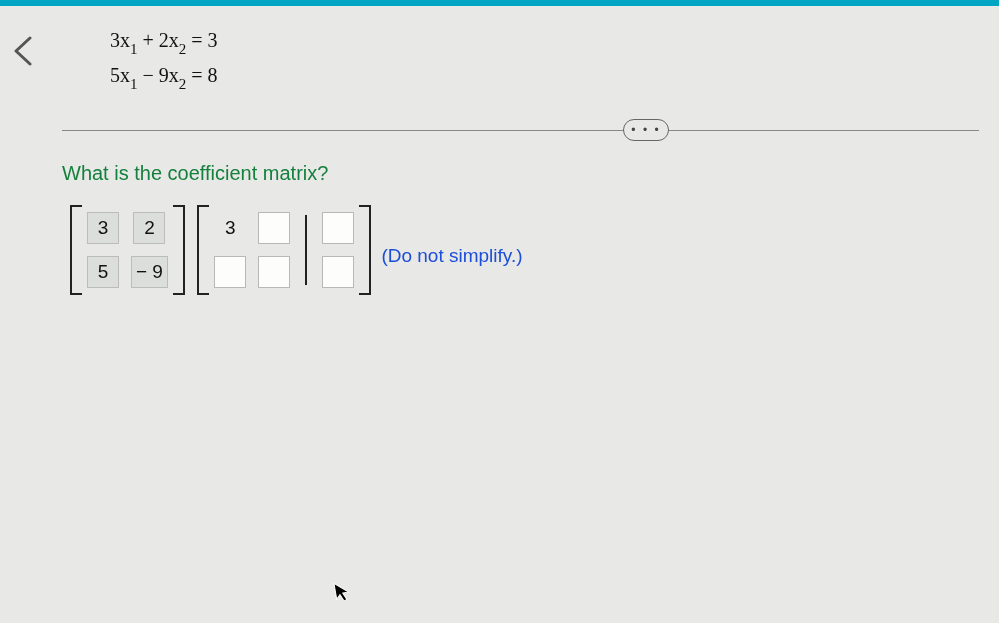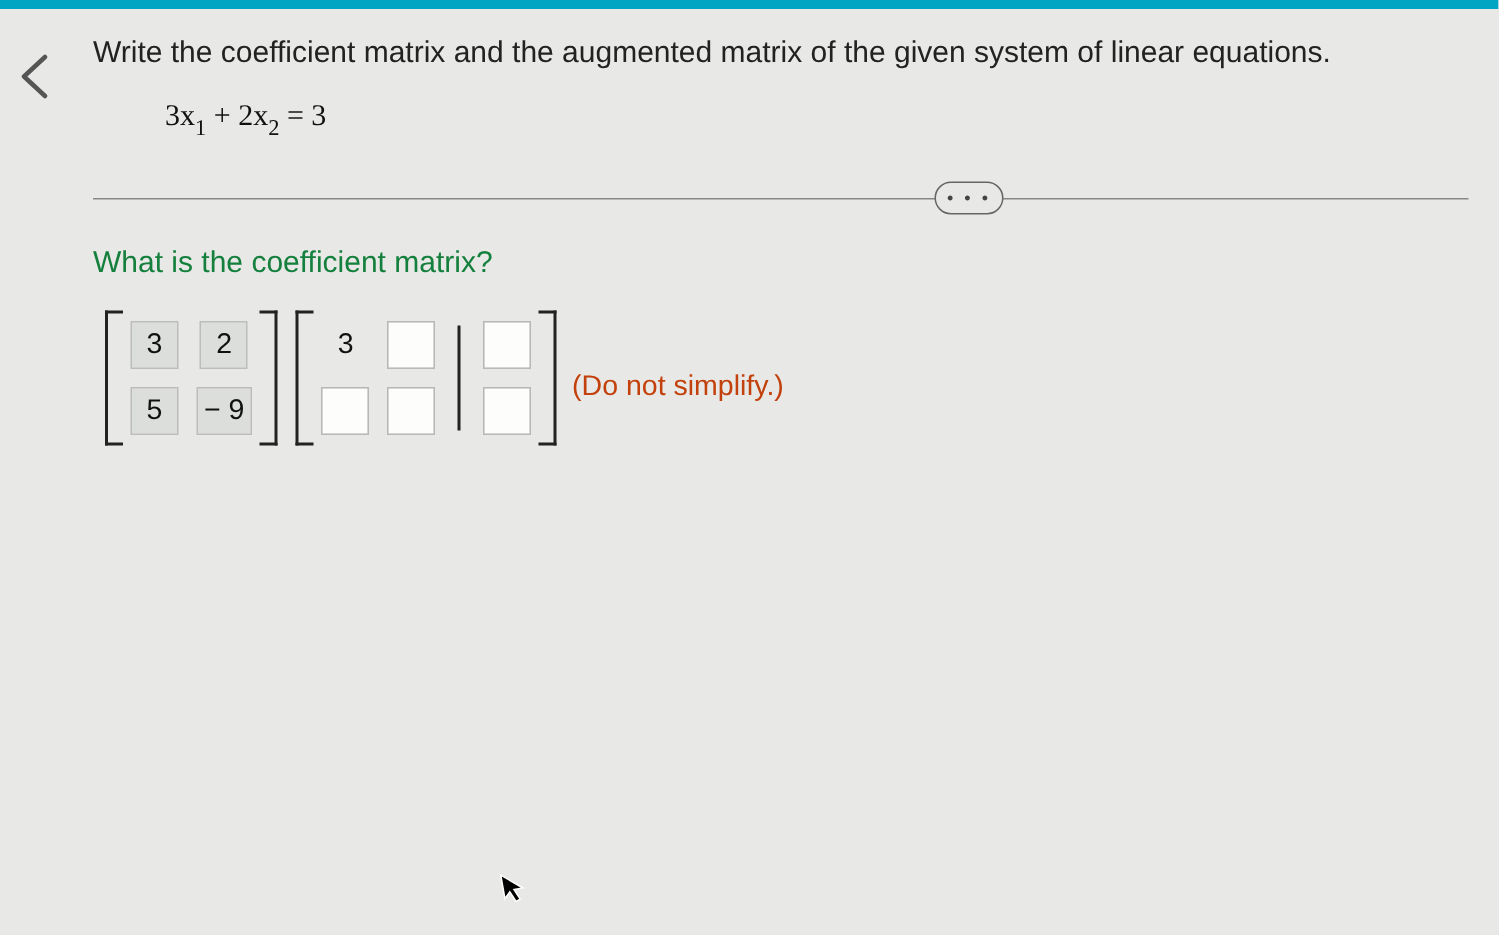--- a/index.html
+++ b/index.html
@@ -132,21 +132,21 @@
     align-self: stretch;
     margin: 2px 2px;
   }
   .aug-row {
     display: inline-flex;
     align-items: center;
     gap: 10px;
   }
   .note {
     font-size: 19px;
-    color: #c2410c;
+    color: #1d4ed8;
     text-align: right;
   }
   .cursor {
     position: absolute;
     left: 335px;
     top: 575px;
     font-size: 20px;
     color: #000;
     transform: rotate(-10deg);
   }
@@ -157,25 +157,27 @@
 <div class="topbar"></div>
 
 <div class="page">
   <div class="back-arrow">
     <svg width="28" height="30" viewBox="0 0 28 30">
       <path d="M20 2 L6 15 L20 28" stroke="#555" stroke-width="3" fill="none" stroke-linecap="round" stroke-linejoin="round"></path>
     </svg>
   </div>
 
   <div class="content">
-    <p class="prompt">Write the coefficient matrix and the augmented matrix of the given system of linear equations.</p>
 
     <div class="equations">
       <div>
         <span>3x</span><sub>1</sub><span> + 2x</span><sub>2</sub><span> = 3</span>
+      </div>
+      <div>
+        <span>5x</span><sub>1</sub><span> − 9x</span><sub>2</sub><span> = 8</span>
       </div>
     </div>
 
     <div class="divider-row">
       <hr class="divider-line">
       <div class="ellipsis-pill">• • •</div>
     </div>
 
     <p class="question">What is the coefficient matrix?</p>
 

